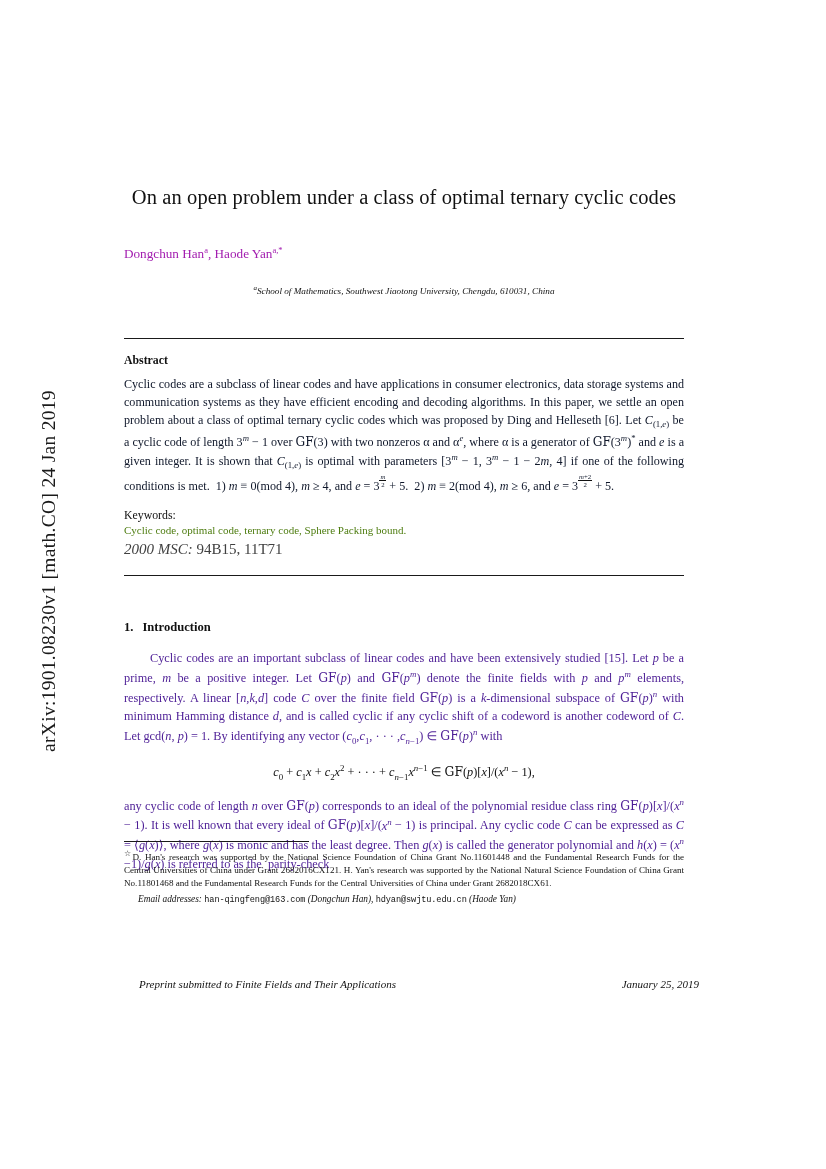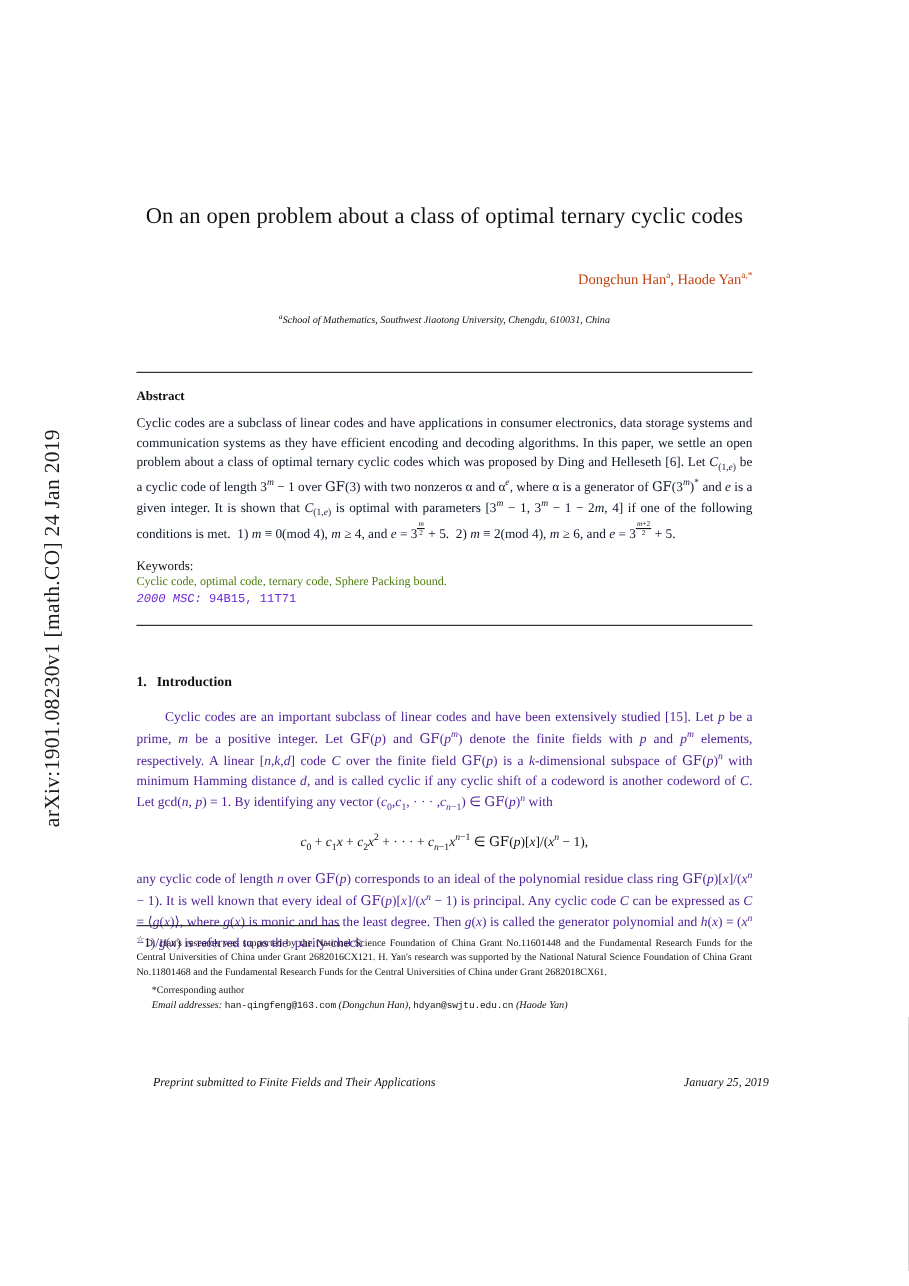--- a/index.html
+++ b/index.html
@@ -42,23 +42,23 @@
   .title {
     margin-top: 186px;
     text-align: center;
     font-size: 20.5px;
     font-weight: normal;
     color: #111;
     letter-spacing: 0.1px;
   }
   .authors {
     margin-top: 36px;
-    text-align: right;
+    text-align: left;
     font-size: 13.2px;
-    color: #c2410c;
+    color: #a21caf;
   }
   .authors sup { font-size: 8.5px; vertical-align: super; }
   .affil {
     margin-top: 22px;
     text-align: center;
     font-size: 9.2px;
     font-style: italic;
     color: #111;
   }
   .affil sup { font-size: 7px; vertical-align: super; font-style: italic;}
@@ -86,24 +86,23 @@
     margin-top: 13px;
     font-size: 11.8px;
     color: #111;
   }
   .kw-body {
     font-size: 11px;
     line-height: 1.45;
     color: #4d7c0f;
   }
   .msc {
-    font-size: 11px;
+    font-size: 15px;
     line-height: 1.45;
-    color: #6d28d9;
-    font-family: Liberation Mono, monospace;
+    color: #404040;
   }
   .msc i { font-style: italic; }
   .sec-head {
     margin-top: 44px;
     font-size: 12.6px;
     font-weight: bold;
     color: #111;
     font-family: Liberation Serif, serif;
   }
   .sec-head .num { margin-right: 9px; }
@@ -172,21 +171,21 @@
 </style>
 </head>
 <body>
 
 <div class="page">
 
   <div class="arxiv-stamp">arXiv:1901.08230v1  [math.CO]  24 Jan 2019</div>
 
   <div class="content">
 
-    <div class="title">On an open problem about a class of optimal ternary cyclic codes</div>
+    <div class="title">On an open problem under a class of optimal ternary cyclic codes</div>
 
     <div class="authors">Dongchun Han<sup>a</sup>, Haode Yan<sup>a,*</sup></div>
 
     <div class="affil"><sup>a</sup>School of Mathematics, Southwest Jiaotong University, Chengdu, 610031, China</div>
 
     <hr class="rule rule-top">
 
     <div class="abs-head">Abstract</div>
 
     <div class="abs-body">Cyclic codes are a subclass of linear codes and have applications in consumer electronics, data storage systems and communication systems as they have efficient encoding and decoding algorithms. In this paper, we settle an open problem about a class of optimal ternary cyclic codes which was proposed by Ding and Helleseth [6]. Let <i class="m">C</i><sub class="sm">(1,<i class="m">e</i>)</sub> be a cyclic code of length 3<sup class="sm"><i class="m">m</i></sup> − 1 over <span class="bb">GF</span>(3) with two nonzeros α and α<sup class="sm"><i class="m">e</i></sup>, where α is a generator of <span class="bb">GF</span>(3<sup class="sm"><i class="m">m</i></sup>)<sup class="sm">*</sup> and <i class="m">e</i> is a given integer. It is shown that <i class="m">C</i><sub class="sm">(1,<i class="m">e</i>)</sub> is optimal with parameters [3<sup class="sm"><i class="m">m</i></sup> − 1, 3<sup class="sm"><i class="m">m</i></sup> − 1 − 2<i class="m">m</i>, 4] if one of the following conditions is met.&nbsp; 1) <i class="m">m</i> ≡ 0(mod 4), <i class="m">m</i> ≥ 4, and <i class="m">e</i> = 3<sup class="sm"><span class="frac"><span class="num"><i class="m">m</i></span><span class="den">2</span></span></sup> + 5.&nbsp; 2) <i class="m">m</i> ≡ 2(mod 4), <i class="m">m</i> ≥ 6, and <i class="m">e</i> = 3<sup class="sm"><span class="frac"><span class="num"><i class="m">m</i>+2</span><span class="den">2</span></span></sup> + 5.</div>
@@ -201,21 +200,20 @@
 
     <div class="para">Cyclic codes are an important subclass of linear codes and have been extensively studied [15]. Let <i class="m">p</i> be a prime, <i class="m">m</i> be a positive integer. Let <span class="bb">GF</span>(<i class="m">p</i>) and <span class="bb">GF</span>(<i class="m">p<sup class="sm">m</sup></i>) denote the finite fields with <i class="m">p</i> and <i class="m">p<sup class="sm">m</sup></i> elements, respectively. A linear [<i class="m">n</i>,<i class="m">k</i>,<i class="m">d</i>] code <i class="m">C</i> over the finite field <span class="bb">GF</span>(<i class="m">p</i>) is a <i class="m">k</i>-dimensional subspace of <span class="bb">GF</span>(<i class="m">p</i>)<i class="m"><sup class="sm">n</sup></i> with minimum Hamming distance <i class="m">d</i>, and is called cyclic if any cyclic shift of a codeword is another codeword of <i class="m">C</i>. Let gcd(<i class="m">n</i>, <i class="m">p</i>) = 1. By identifying any vector (<i class="m">c</i><sub class="sm">0</sub>,<i class="m">c</i><sub class="sm">1</sub>, · · · ,<i class="m">c</i><sub class="sm"><i class="m">n</i>−1</sub>) ∈ <span class="bb">GF</span>(<i class="m">p</i>)<i class="m"><sup class="sm">n</sup></i> with</div>
 
     <div class="displaymath"><i class="m">c</i><sub class="sm">0</sub> + <i class="m">c</i><sub class="sm">1</sub><i class="m">x</i> + <i class="m">c</i><sub class="sm">2</sub><i class="m">x</i><sup class="sm">2</sup> + · · · + <i class="m">c</i><sub class="sm"><i class="m">n</i>−1</sub><i class="m">x</i><sup class="sm"><i class="m">n</i>−1</sup> ∈ <span class="bb">GF</span>(<i class="m">p</i>)[<i class="m">x</i>]/(<i class="m">x<sup class="sm">n</sup></i> − 1),</div>
 
     <div class="para noindent">any cyclic code of length <i class="m">n</i> over <span class="bb">GF</span>(<i class="m">p</i>) corresponds to an ideal of the polynomial residue class ring <span class="bb">GF</span>(<i class="m">p</i>)[<i class="m">x</i>]/(<i class="m">x<sup class="sm">n</sup></i> − 1). It is well known that every ideal of <span class="bb">GF</span>(<i class="m">p</i>)[<i class="m">x</i>]/(<i class="m">x<sup class="sm">n</sup></i> − 1) is principal. Any cyclic code <i class="m">C</i> can be expressed as <i class="m">C</i> = ⟨<i class="m">g</i>(<i class="m">x</i>)⟩, where <i class="m">g</i>(<i class="m">x</i>) is monic and has the least degree. Then <i class="m">g</i>(<i class="m">x</i>) is called the generator polynomial and <i class="m">h</i>(<i class="m">x</i>) = (<i class="m">x<sup class="sm">n</sup></i> −1)/<i class="m">g</i>(<i class="m">x</i>) is referred to as the&nbsp; parity-check</div>
 
     <div class="footnote-area">
       <hr class="foot-rule">
       <div class="foot-text"><span class="star">☆</span><span>D. Han's research was supported by the National Science Foundation of China Grant No.11601448 and the Fundamental Research Funds for the Central Universities of China under Grant 2682016CX121. H. Yan's research was supported by the National Natural Science Foundation of China Grant No.11801468 and the Fundamental Research Funds for the Central Universities of China under Grant 2682018CX61.</span></div>
-      <div class="foot-corr"><span class="star">*</span><span>Corresponding author</span></div>
       <div class="foot-email"><span>Email addresses:</span> <span class="mono">han-qingfeng@163.com</span> <span>(Dongchun Han)</span>, <span class="mono">hdyan@swjtu.edu.cn</span> <span>(Haode Yan)</span></div>
     </div>
 
     <div class="footer-line">
       <span class="footer-left">Preprint submitted to Finite Fields and Their Applications</span>
       <span class="footer-right">January 25, 2019</span>
     </div>
 
   </div>
 </div>

